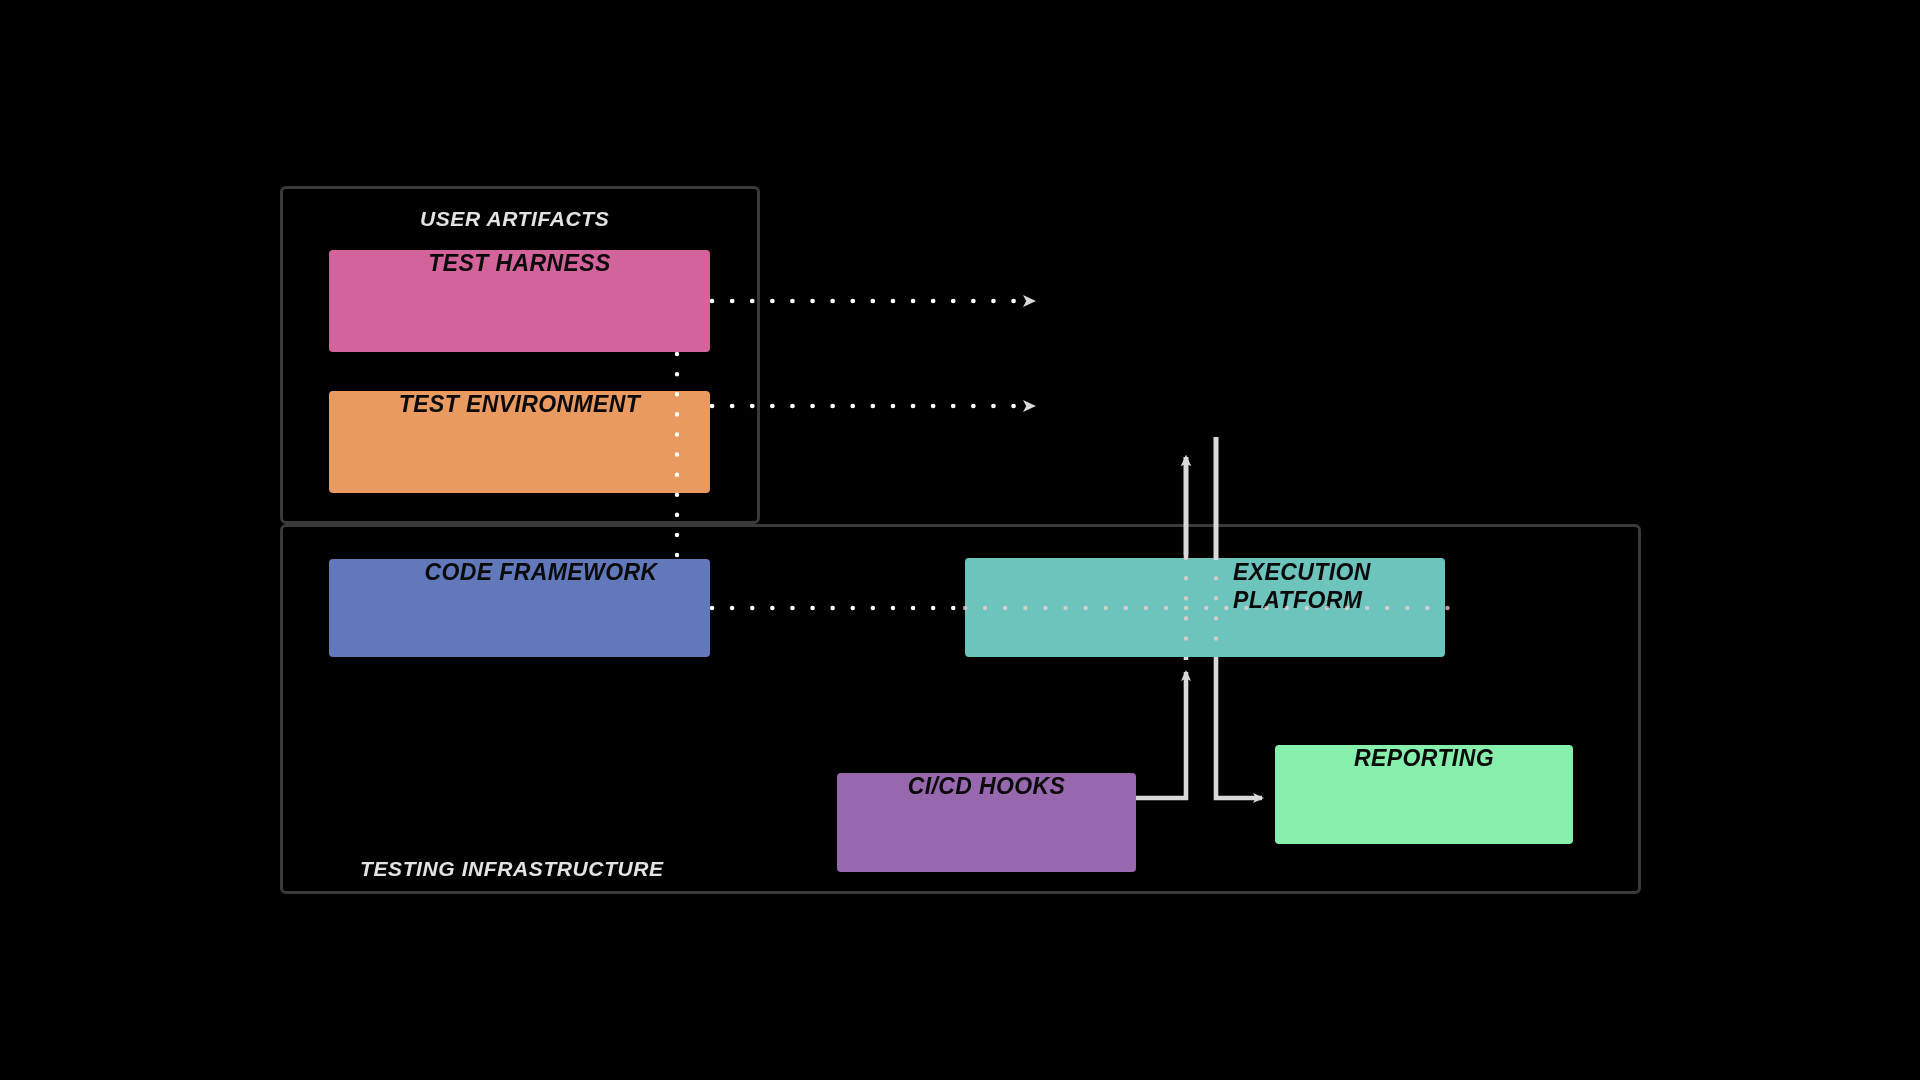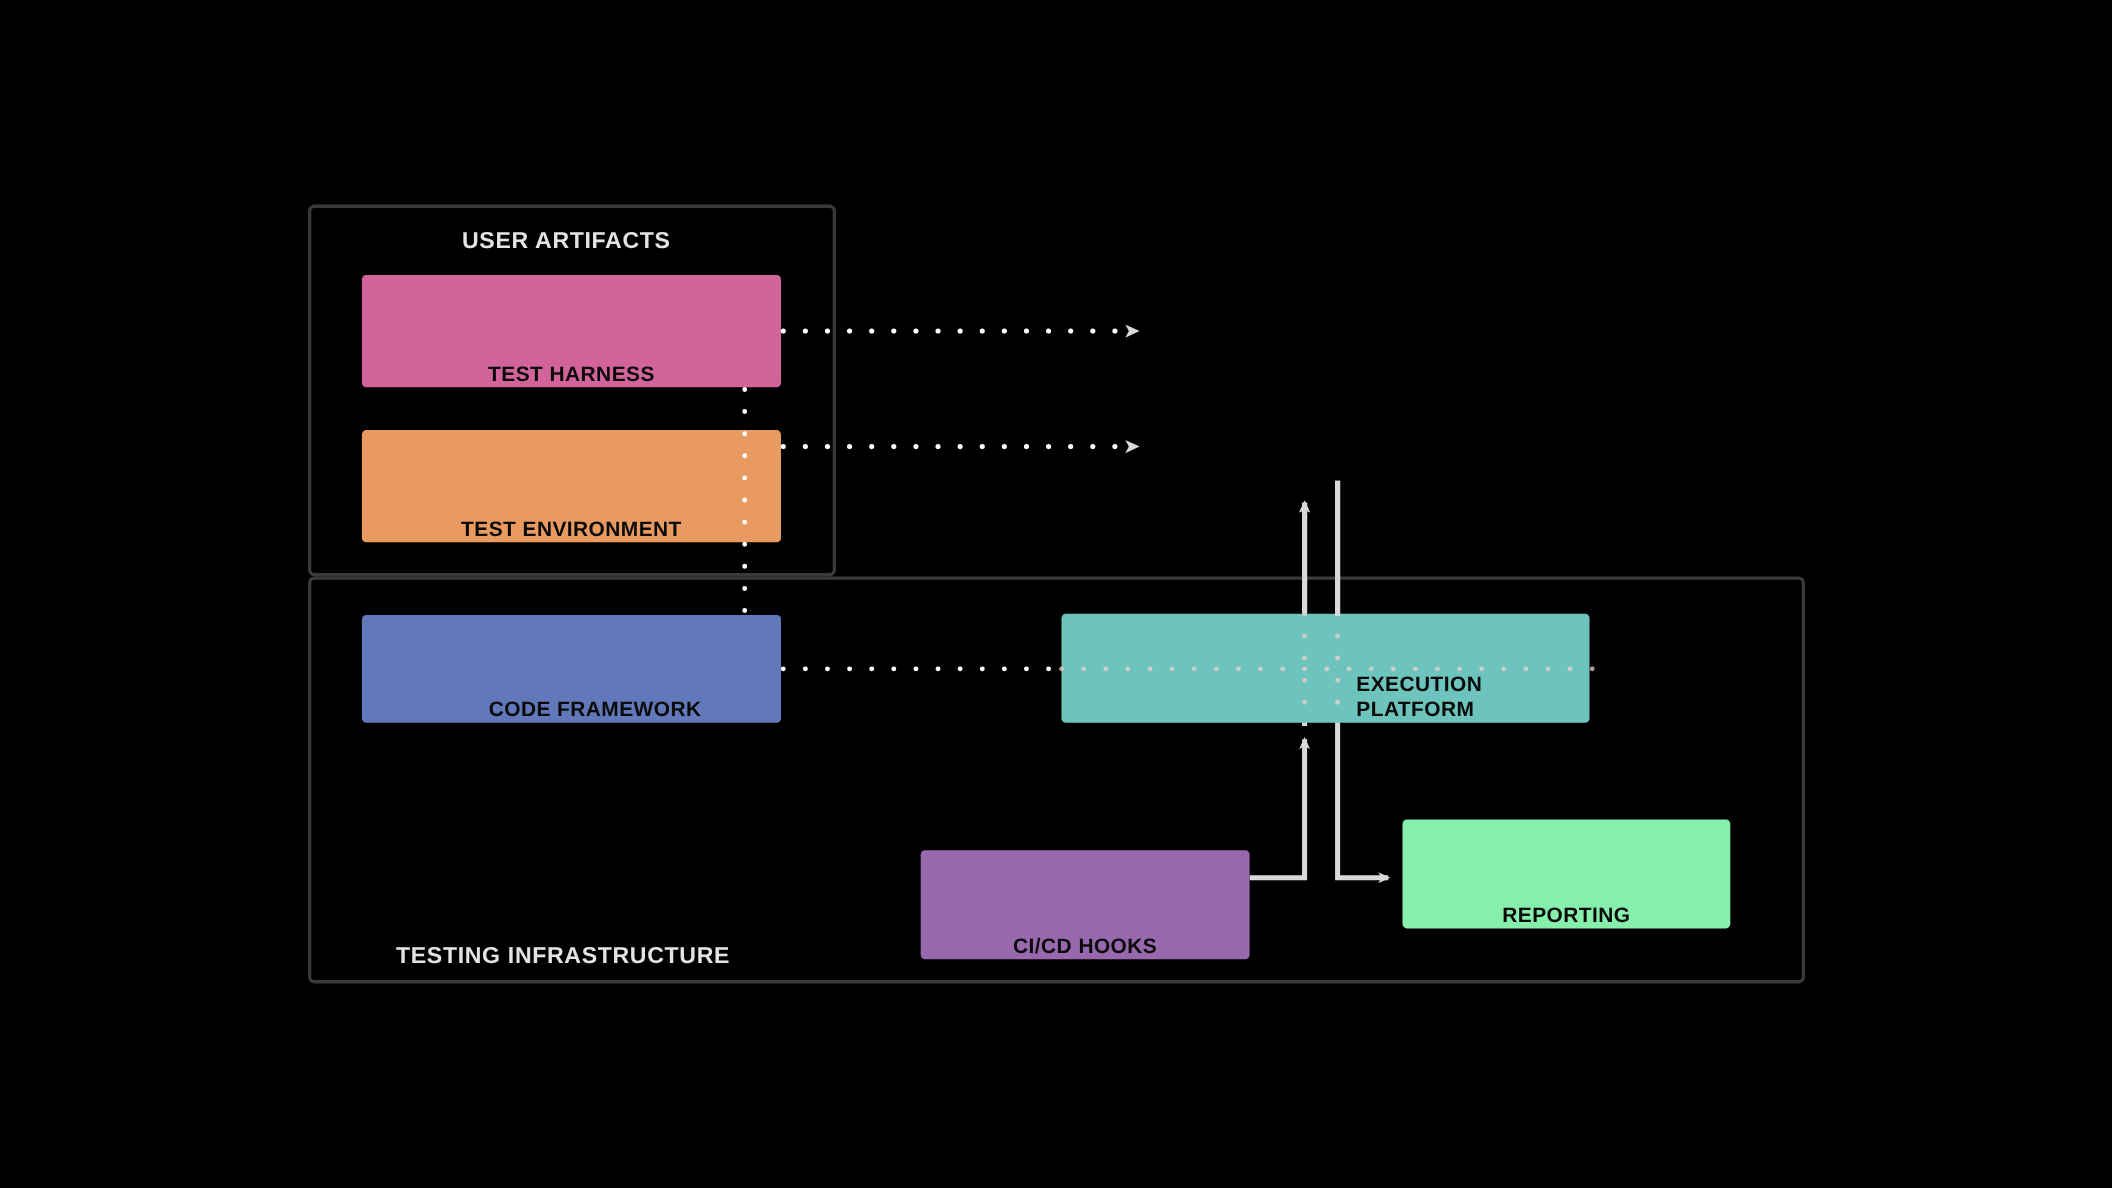--- a/index.html
+++ b/index.html
@@ -14,20 +14,21 @@
     font-family: "Liberation Sans", sans-serif;
     position: relative;
   }
 
   #canvas {
     position: absolute;
     left: 0; top: 0;
     width: 1920px;
     height: 1080px;
     background: #000000;
+    font-style: italic;
   }
 
   
   .group-box {
     position: absolute;
     border: 3px solid #3a3a3a;
     border-radius: 6px;
     background: transparent;
     box-sizing: border-box;
     z-index: 2;
@@ -63,25 +64,25 @@
     top: 845px;
     margin-top: 12px;
   }
 
   
   .node {
     position: absolute;
     box-sizing: border-box;
     border-radius: 4px;
     display: flex;
-    align-items: flex-end;
+    align-items: flex-start;
     justify-content: center;
     color: #0a0a0a;
     font-weight: bold;
-    font-size: 19px;
+    font-size: 23px;
     letter-spacing: 0.4px;
     text-align: center;
     z-index: 5;
   }
 
   #node-test-harness {
     left: 329px;
     top: 250px;
     width: 381px;
     height: 102px;
@@ -108,21 +109,20 @@
     width: 480px;
     height: 99px;
     background: #6cc4bc;
     justify-content: flex-start;
     padding-left: 268px;
     text-align: left;
     z-index: 4;
   }
   #node-execution-platform .node-text {
     line-height: 1.22;
-    margin-top: 19px;
   }
   #node-cicd-hooks {
     left: 837px;
     top: 745px;
     width: 299px;
     height: 99px;
     background: #9768ae;
     margin-top: 28px;
   }
   #node-reporting {

